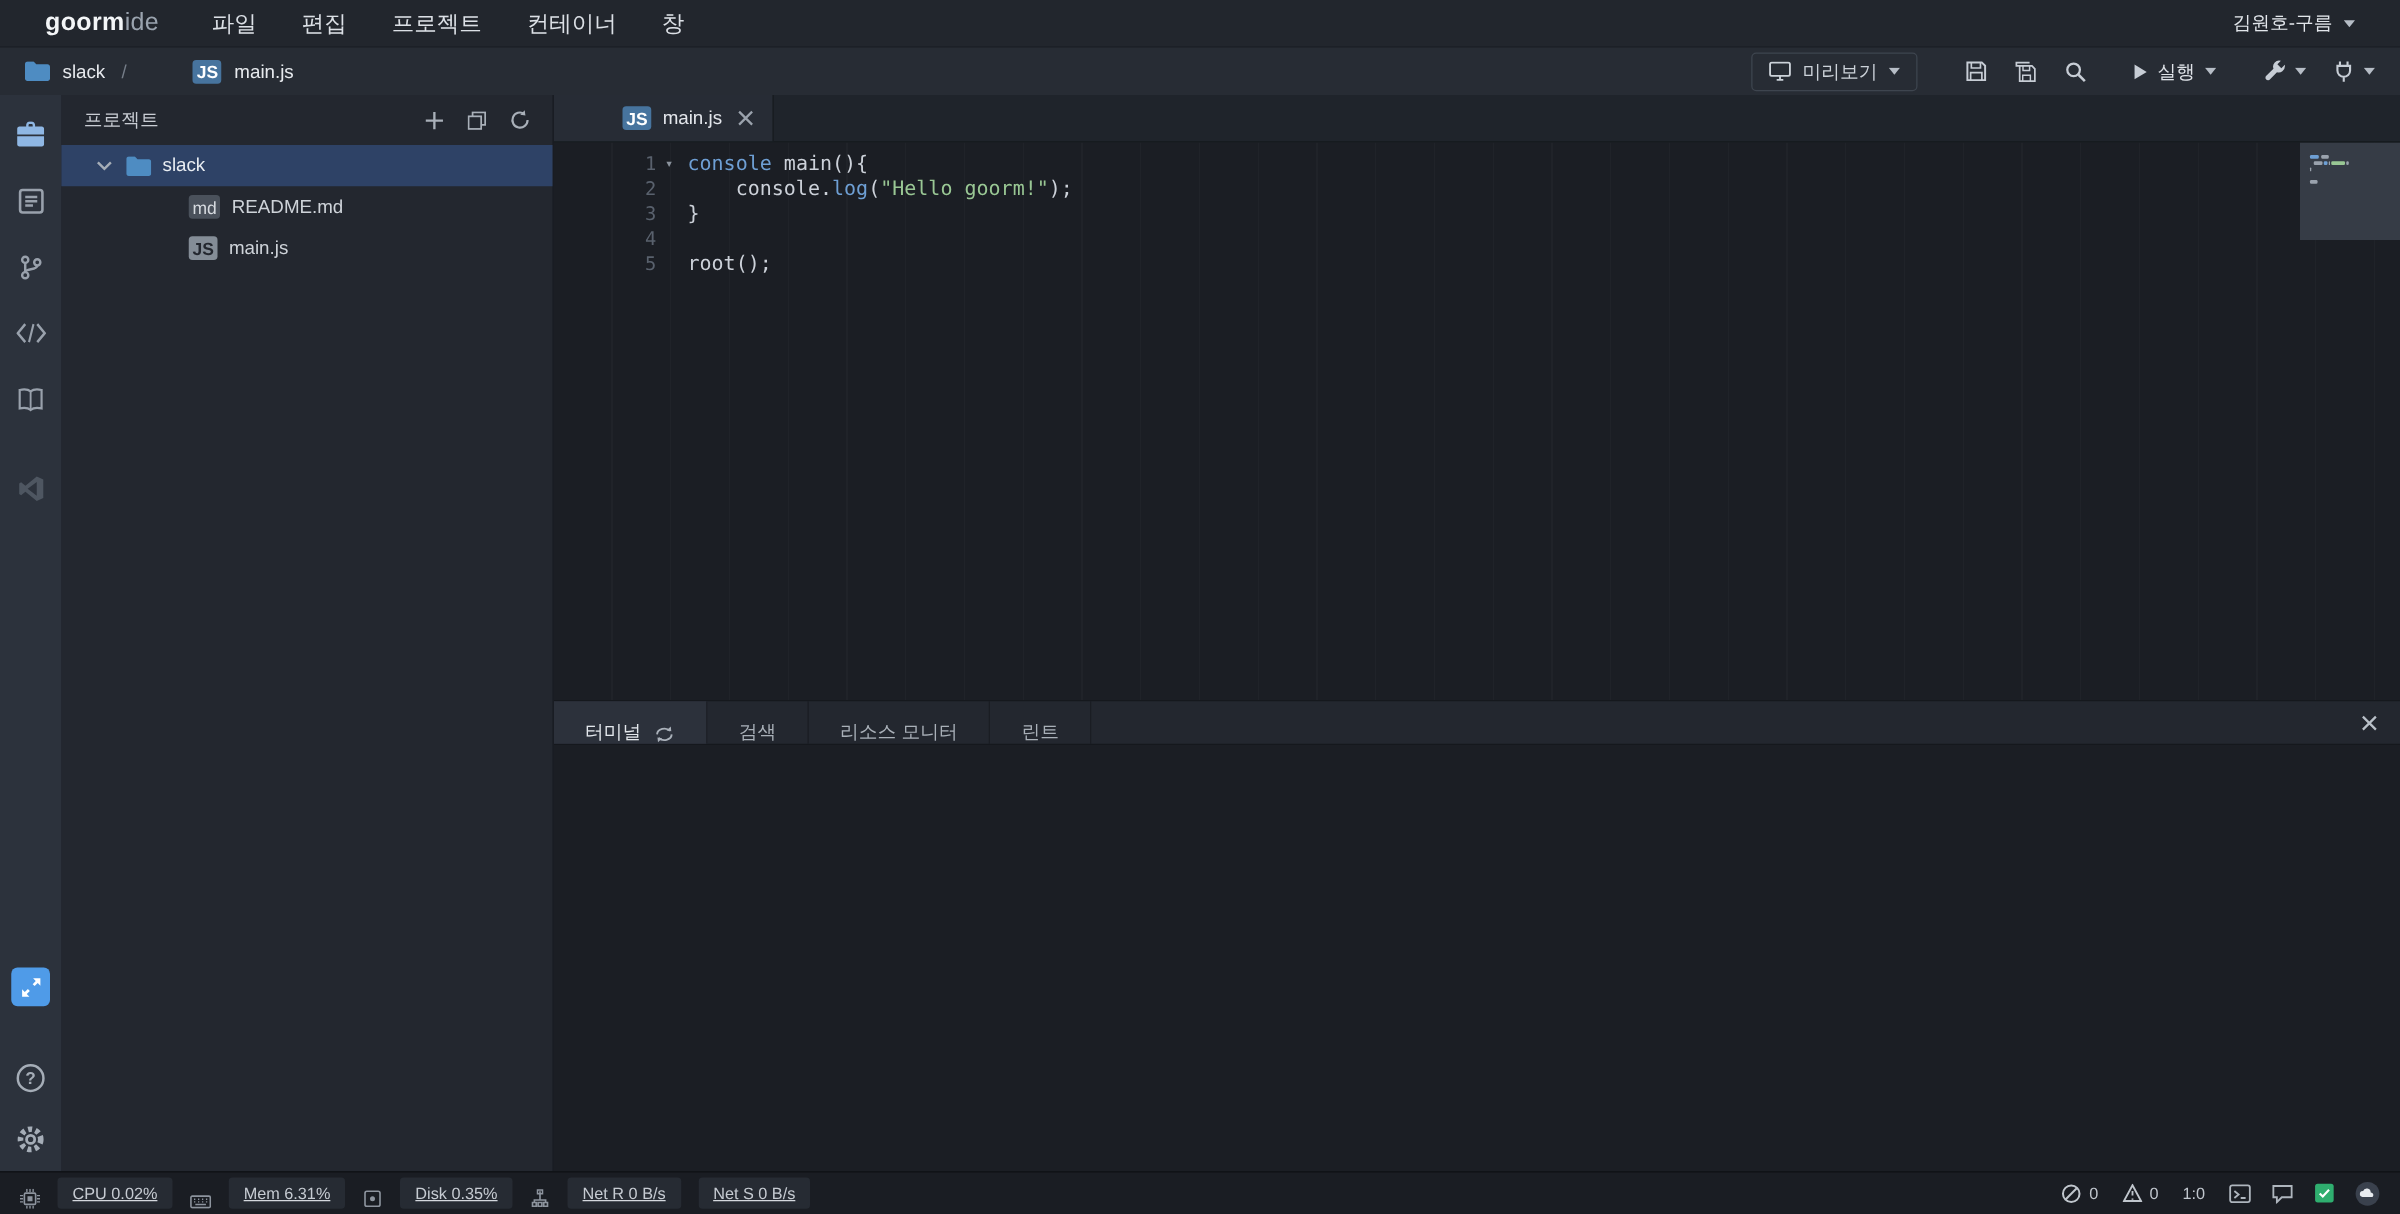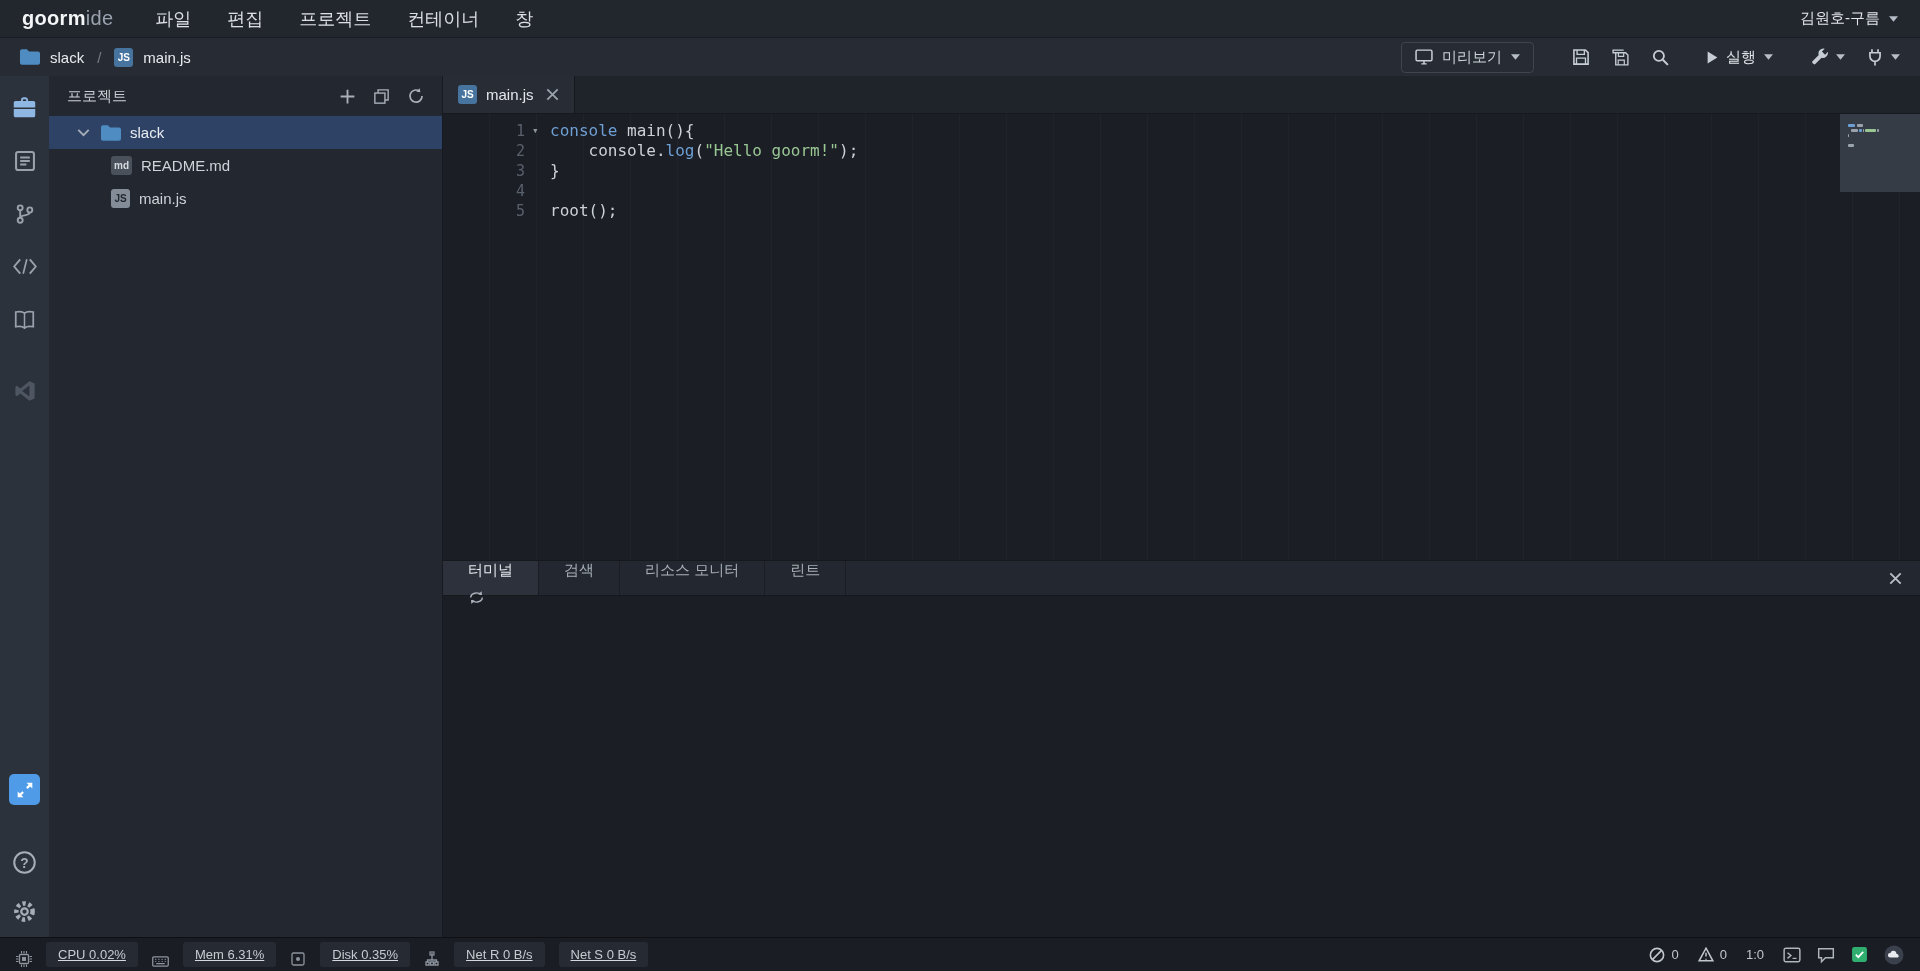--- a/index.html
+++ b/index.html
@@ -2,37 +2,37 @@
 <html><head>
 <meta charset="utf-8">
 <style>
   *{margin:0;padding:0;box-sizing:border-box;}
   html,body{width:1920px;height:971px;}
   body{position:relative;background:#1b1e24;font-family:"Liberation Sans",sans-serif;color:#d4d8de;overflow:hidden;font-size:15px;}
   .icon svg,[data-icon] svg{display:block;}
   [data-interactable="true"]{cursor:pointer;}
 
   
-  #menubar{position:absolute;left:0;top:0;width:100%;height:37px;background:#22262d;display:flex;align-items:center;padding:0 22px;z-index:6;}
+  #menubar{position:absolute;left:0;top:0;width:100%;height:37px;background:#22262d;display:flex;align-items:center;padding:0 36px;z-index:6;}
   .logo{display:flex;align-items:baseline;margin-right:42px;}
   .logo .bold{font-weight:700;font-size:20px;color:#f3f5f7;letter-spacing:.3px;}
   .logo .light{font-weight:400;font-size:20px;color:#9aa3ae;letter-spacing:.3px;}
   #menubar-items{display:flex;gap:36px;}
   .menu-item{color:#dce0e6;font-size:18px;}
   .user-menu{margin-left:auto;display:flex;align-items:center;gap:9px;color:#e2e6eb;font-size:15px;}
   .caret{display:inline-flex;color:#b6bdc6;}
 
   
   #toolbar{position:absolute;left:0;top:37px;width:100%;height:39px;background:#272c34;border-top:1px solid #1a1d23;display:flex;align-items:center;padding:0 20px;z-index:5;}
   .breadcrumb{display:flex;align-items:center;gap:10px;}
   .crumb-folder{color:#4e8cc2;display:flex;}
   .crumb-text{color:#e8ebef;font-size:15px;}
   .crumb-sep{color:#757d88;margin:0 3px;}
-  .file-badge{min-width:19px;height:19px;padding:0 3px;border-radius:3px;background:#47749e;color:#fff;font-weight:700;font-size:10px;display:inline-flex;align-items:center;justify-content:center;}
-  .md-badge{background:#4a515b;color:#d7dbe0;font-weight:700;}
+  .file-badge{min-width:19px;height:19px;padding:0 3px;border-radius:3px;background:#47749e;color:#fff;font-weight:700;font-size:14px;display:inline-flex;align-items:center;justify-content:center;margin-left:40px;}
+  .md-badge{background:#4a515b;color:#d7dbe0;font-weight:400;}
   .toolbar-right{margin-left:auto;display:flex;align-items:center;gap:38px;color:#c7cdd5;}
   .preview-btn{display:flex;align-items:center;gap:9px;border:1px solid #3e454f;border-radius:4px;padding:5px 13px;color:#ccd2d9;}
   #toolbar-actions{display:flex;gap:21px;align-items:center;}
   #toolbar-menus{display:flex;gap:21px;align-items:center;}
   .tool-btn{display:flex;align-items:center;gap:7px;color:#c7cdd5;}
   .run-btn{display:flex;align-items:center;gap:8px;}
   .run-label{font-size:15px;color:#dfe3e8;}
 
   
   #activitybar{position:absolute;left:0;top:76px;bottom:34px;width:49px;background:#2c323c;display:flex;flex-direction:column;align-items:center;padding-top:16px;z-index:3;}
@@ -77,21 +77,21 @@
   #minimap{position:absolute;right:0;top:0;width:80px;height:100%;}
   #minimap .viewport{height:78px;background:#363c46;padding:9px 7px;}
   .mm-line{height:5px;display:flex;align-items:center;}
   .mm-seg{display:inline-block;height:2.5px;border-radius:1px;}
   .mm-fg{background:#9aa2ad;}
   .mm-kw,.mm-fn{background:#6e9fd4;}
   .mm-str{background:#99c794;}
 
   #termtabs{height:36px;flex:none;background:#23272f;display:flex;align-items:stretch;border-top:1px solid #15181d;border-bottom:1px solid #15181d;}
   #termtab-list{display:flex;align-items:stretch;}
-  .term-tab{display:flex;align-items:flex-start;gap:10px;padding:0 25px;color:#a9b0b8;font-size:15px;border-right:1px solid #1a1d23;flex-direction:column;}
+  .term-tab{display:flex;align-items:flex-end;gap:10px;padding:0 25px;color:#a9b0b8;font-size:15px;border-right:1px solid #1a1d23;}
   .term-tab.active{background:#2c313b;color:#e3e7ec;}
   .term-tab .icon{color:#aab1ba;display:flex;}
   .term-close{margin-left:auto;align-self:center;padding-right:18px;color:#b9c0c8;display:flex;}
   #terminal{flex:1;background:#1d2128;padding:13px 0 0 8px;font-family:"DejaVu Sans Mono",monospace;font-size:16px;}
   .term-line{white-space:pre;line-height:22px;}
   .t-green{color:#50b564;}
   .t-blue{color:#6e9fd4;}
   .t-fg{color:#d3d7dd;}
   .cursor{display:inline-block;width:10px;height:19px;background:#b9c3d2;vertical-align:text-bottom;}
 

